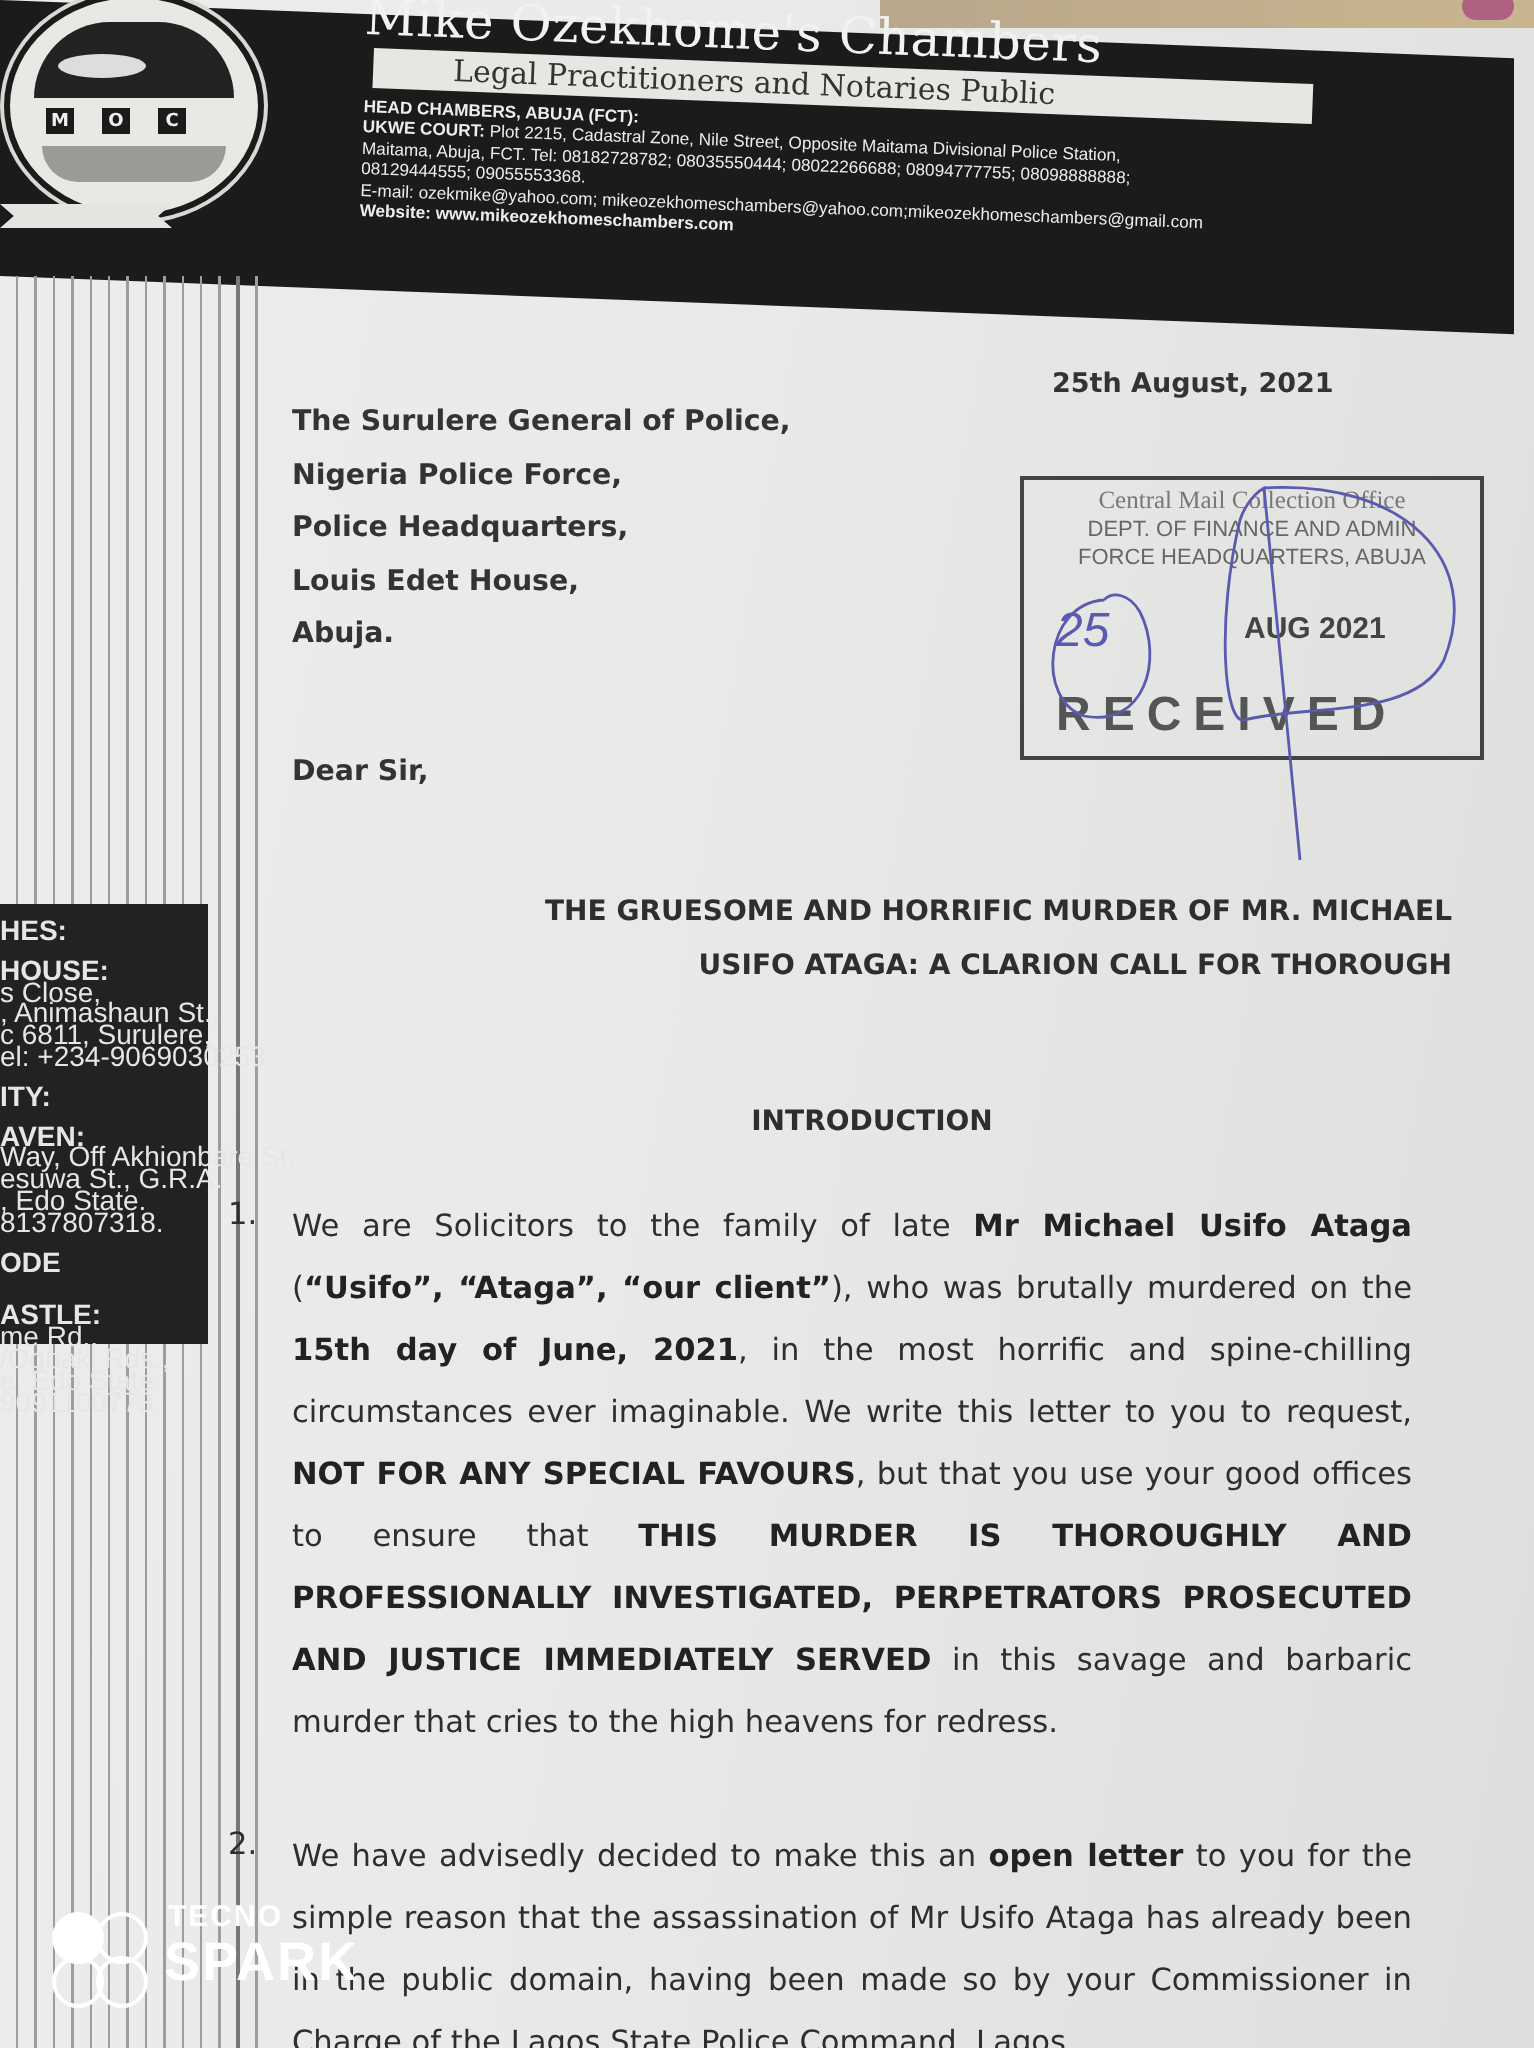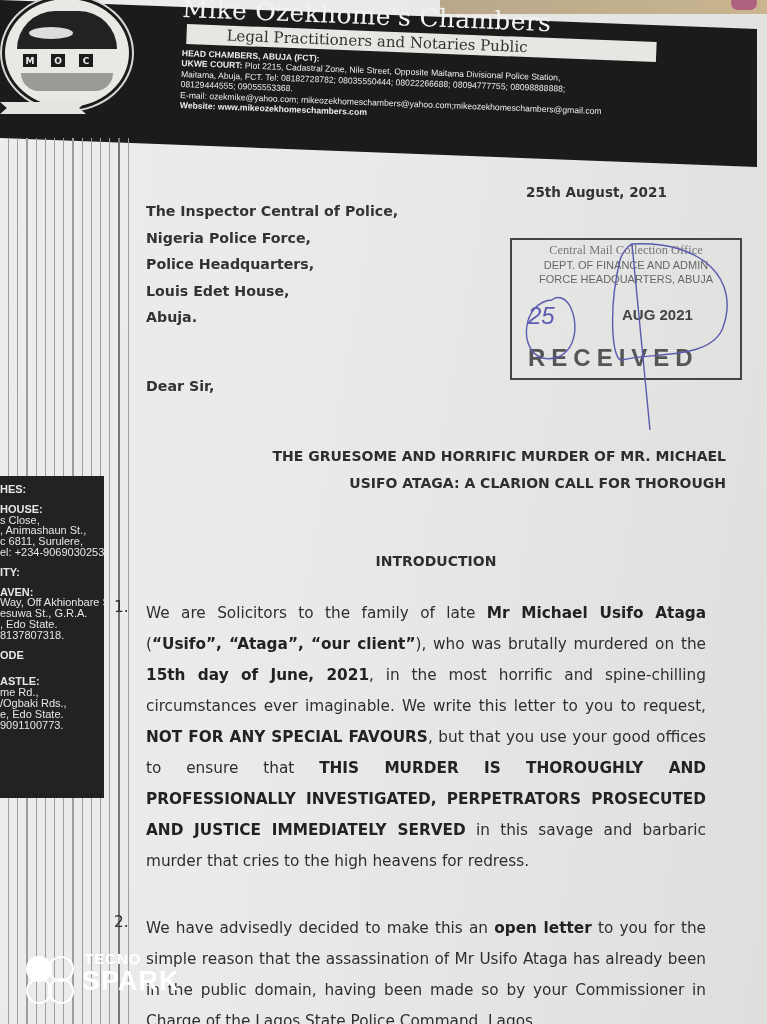--- a/index.html
+++ b/index.html
@@ -64,23 +64,23 @@
     .lh-info b { font-weight:bold; }
     
     .stripes {
       position:absolute; left:0; top:138px; width:134px; height:886px;
       background:repeating-linear-gradient(90deg, transparent 0 8px, #9d9d9b 8px 9.2px);
     }
     .side-rule {
       position:absolute; left:118px; top:138px; width:2px; height:886px; background:#777;
     }
     .branch-box {
-      position:absolute; left:0; top:476px; width:104px; height:322px;
+      position:absolute; left:0; top:452px; width:104px; height:220px;
       background:#222; color:#e6e6e6;
-      font-family:"Liberation Sans", sans-serif; font-size:11px; line-height:10.8px;
+      font-family:"Liberation Sans", sans-serif; font-size:14px; line-height:10.8px;
       padding:8px 0 0 0; box-sizing:border-box;
     }
     .branch-box .hd { font-weight:bold; margin-top:9px; }
     .branch-box .hd:first-child { margin-top:0; }
     .branch-box .ln { white-space:nowrap; }
     
     .letter { position:absolute; left:146px; top:180px; width:580px; color:#2c2c2c;
       font-family:"DejaVu Sans", sans-serif; }
     .date { position:absolute; left:380px; top:4px; font-weight:bold; font-size:13.5px; color:#333; }
     .addr { position:absolute; left:0; top:18px; font-weight:bold; font-size:14.2px; line-height:26.5px; color:#333; }
@@ -170,21 +170,21 @@
     <div class="hd" style="margin-top:16px">ASTLE:</div>
     <div class="ln">me Rd.,</div>
     <div class="ln">/Ogbaki Rds.,</div>
     <div class="ln">e, Edo State.</div>
     <div class="ln">9091100773.</div>
   </div>
 
   <div class="letter">
     <div class="date">25th August, 2021</div>
     <div class="addr">
-      <div>The Inspector Central of Police,</div>
+      <div>The Surulere General of Police,</div>
       <div>Nigeria Police Force,</div>
       <div>Police Headquarters,</div>
       <div>Louis Edet House,</div>
       <div>Abuja.</div>
     </div>
     <div class="salute">Dear Sir,</div>
 
     <div class="title">
       <div>THE GRUESOME AND HORRIFIC MURDER OF MR. MICHAEL</div>
       <div>USIFO ATAGA: A CLARION CALL FOR THOROUGH</div>

